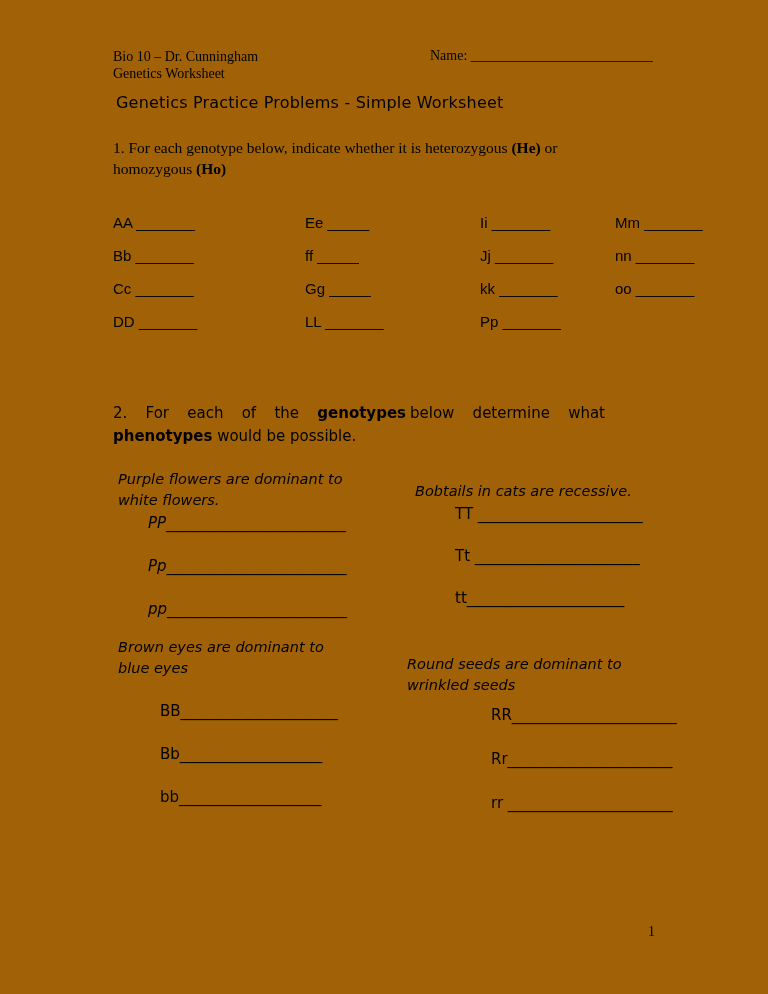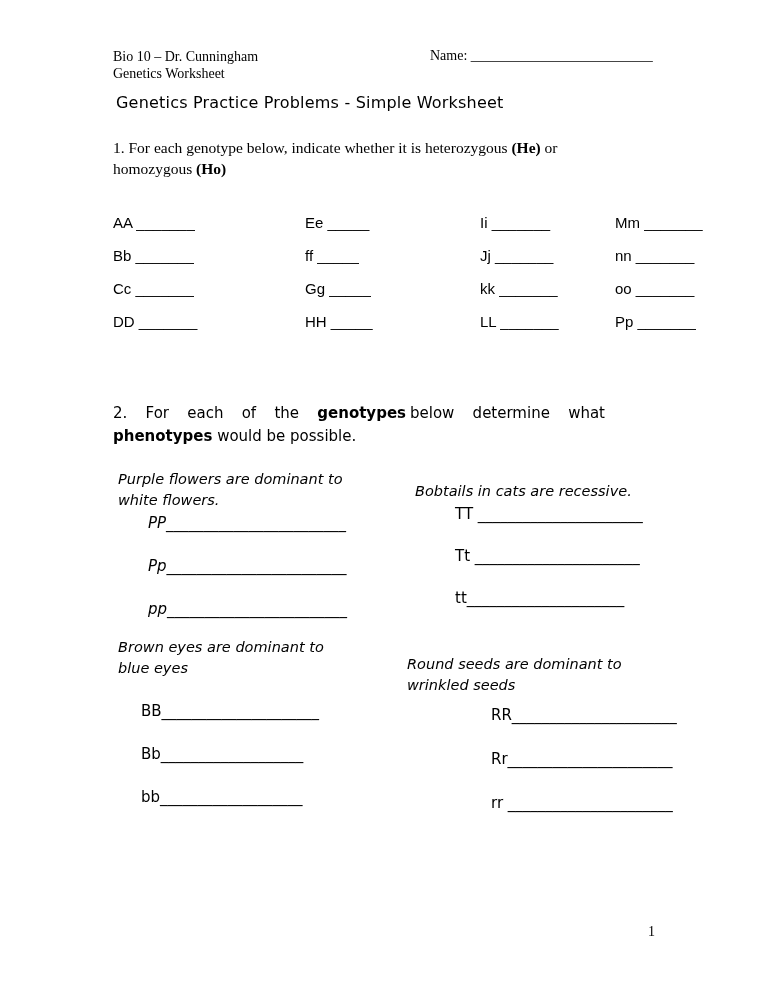--- a/index.html
+++ b/index.html
@@ -2,21 +2,21 @@
 <html><head>
 <meta charset="utf-8">
 <style>
   * { box-sizing: border-box; }
   html, body { margin: 0; padding: 0; background: #e8e8e8; }
   .page {
     position: relative;
     width: 768px;
     height: 994px;
     margin: 0 auto;
-    background: #ffffff;
+    background: #a16207;
     color: #000000;
     font-family: "Liberation Serif", serif;
     overflow: hidden;
   }
   .abs { position: absolute; }
 
   
   .hdr-left { left: 113px; top: 48px; font-size: 14px; line-height: 17px; }
   .hdr-name { left: 430px; top: 48px; font-size: 14px; }
 
@@ -61,21 +61,21 @@
 
   .sec-purple { left: 118px; top: 469px; }
   .sec-purple .blank { margin-left: 30px; font-style: italic; }
   .sec-purple .blank.first { margin-top: 2px; }
 
   .sec-bobtail { left: 415px; top: 481px; }
   .sec-bobtail .blank { margin-left: 40px; margin-top: 22px; }
   .sec-bobtail .blank.first { margin-top: 2px; }
 
   .sec-brown { left: 118px; top: 637px; }
-  .sec-brown .blank { margin-left: 23px; margin-top: 23px; }
+  .sec-brown .blank { margin-left: 42px; margin-top: 23px; }
   .sec-brown .blank.first { margin-top: 22px; }
 
   .sec-round { left: 407px; top: 654px; }
   .sec-round .blank { margin-left: 84px; margin-top: 24px; }
   .sec-round .blank.first { margin-top: 9px; }
 
   
   .pageno { left: 648px; top: 924px; font-size: 14px; }
 </style>
 </head>
@@ -103,21 +103,20 @@
     <div class="cell">Mm _______</div>
     <div class="cell">Bb _______</div>
     <div class="cell">ff _____</div>
     <div class="cell">Jj _______</div>
     <div class="cell">nn _______</div>
     <div class="cell">Cc _______</div>
     <div class="cell">Gg _____</div>
     <div class="cell">kk _______</div>
     <div class="cell">oo _______</div>
     <div class="cell">DD _______</div>
-    <div class="cell">HH _____</div>
     <div class="cell">LL _______</div>
     <div class="cell">Pp _______</div>
   </div>
 
   <div class="abs q2">
     <div class="l1">
       <span>2. For each of the</span>
       <b class="tight">genotypes</b><span>below determine what</span>
     </div>
     <div class="l2">

